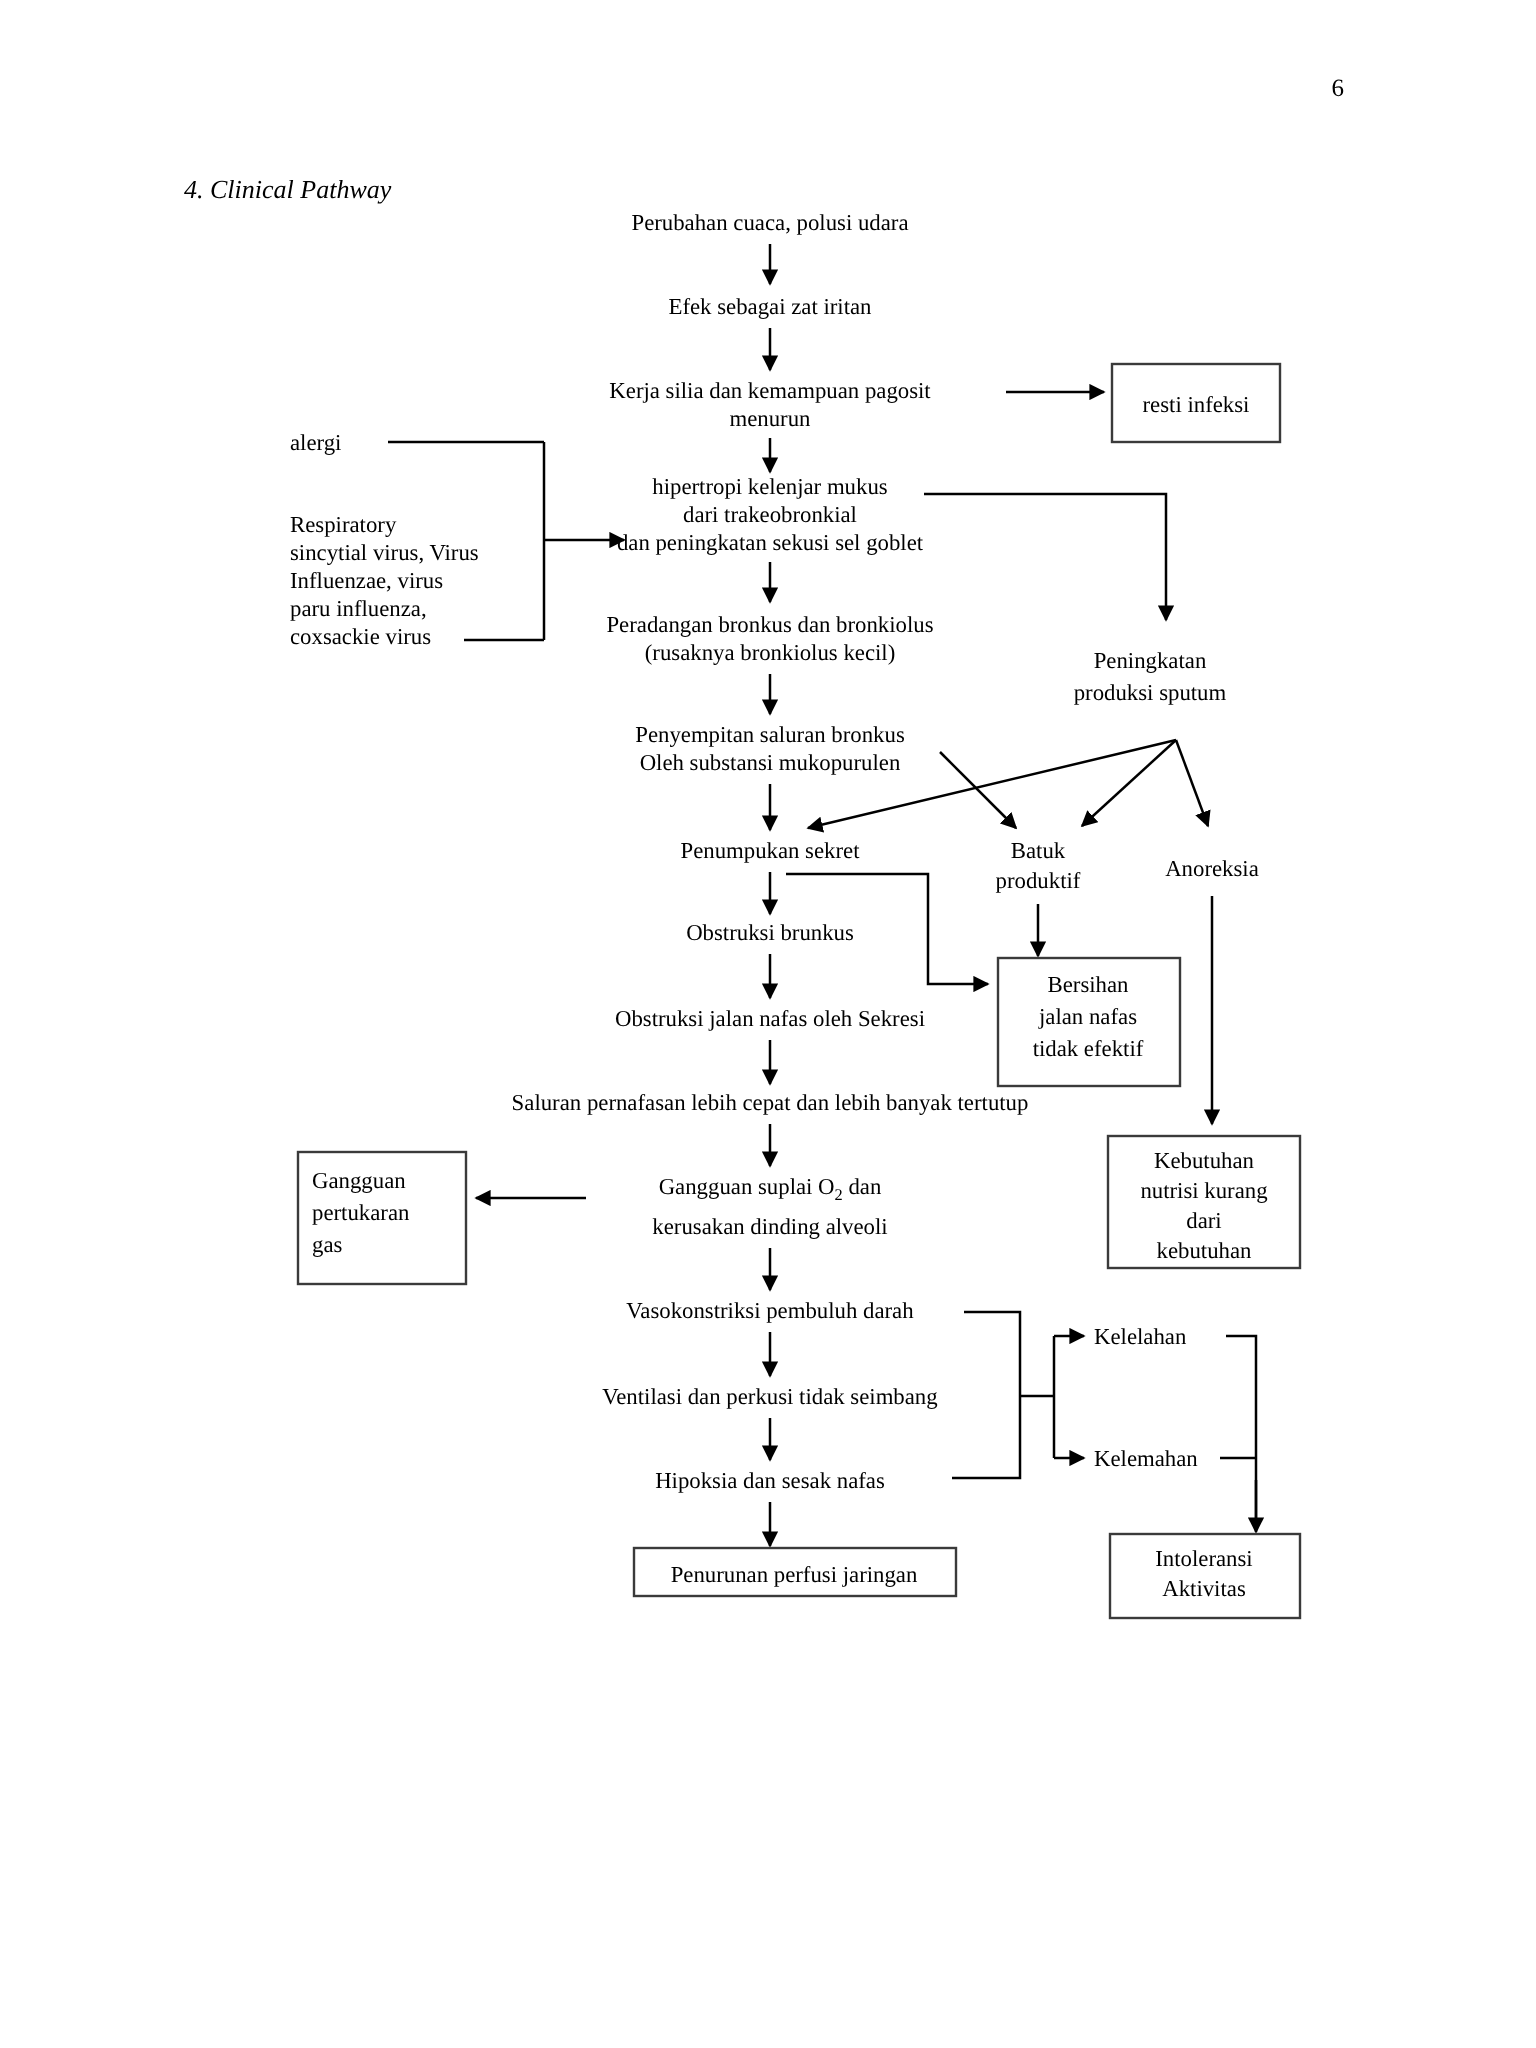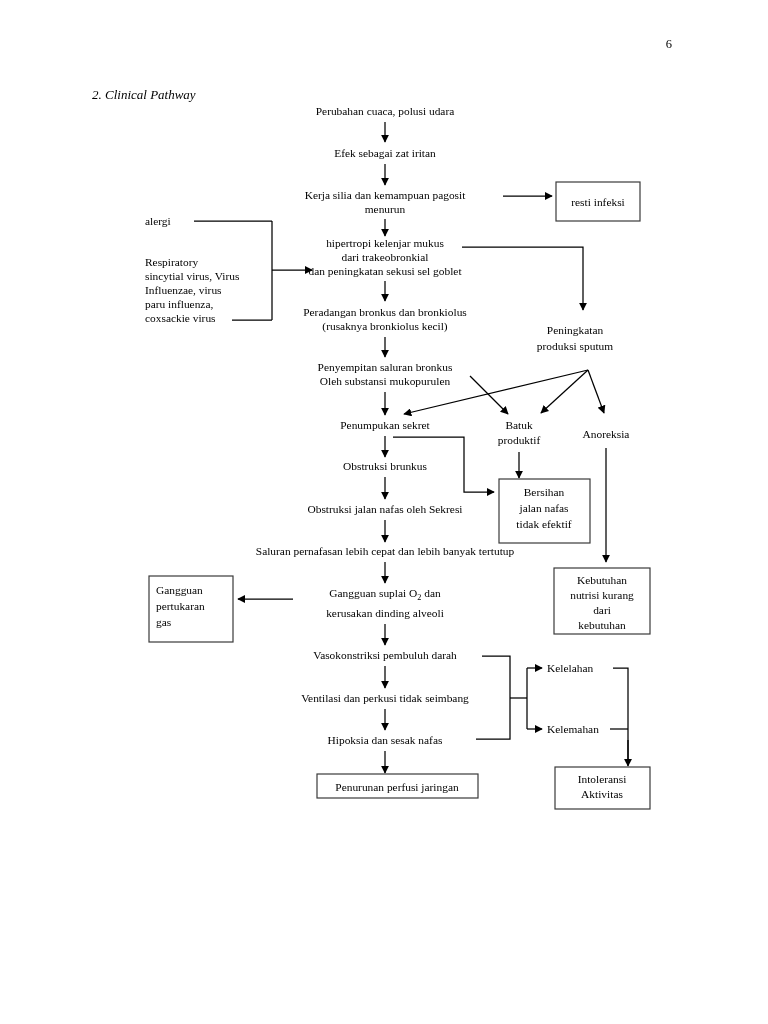--- a/index.html
+++ b/index.html
@@ -32,21 +32,21 @@
   svg#flow .ln{stroke:#000000;stroke-width:1.25px;fill:none;}
   svg#flow .bx{stroke:#3a3a3a;stroke-width:1.2px;fill:none;}
   .sub{font-size:8.2px;}
 </style>
 </head>
 <body>
 
 <div id="page">
 
   <div id="page-number">6</div>
-  <div id="section-title">2. Clinical Pathway</div>
+  <div id="section-title">4. Clinical Pathway</div>
 
   <svg id="flow" viewBox="0 0 768 1024">
     <defs>
       <marker id="ah" viewBox="0 0 10 10" refX="9" refY="5" markerWidth="6.5" markerHeight="6.5" orient="auto-start-reverse">
         <path d="M 0 0 L 10 5 L 0 10 z" fill="#000000"></path>
       </marker>
     </defs>
 
     <text x="385" y="115" text-anchor="middle">Perubahan cuaca, polusi udara</text>
     <line class="ln" x1="385" y1="122" x2="385" y2="142" marker-end="url(#ah)"></line>

